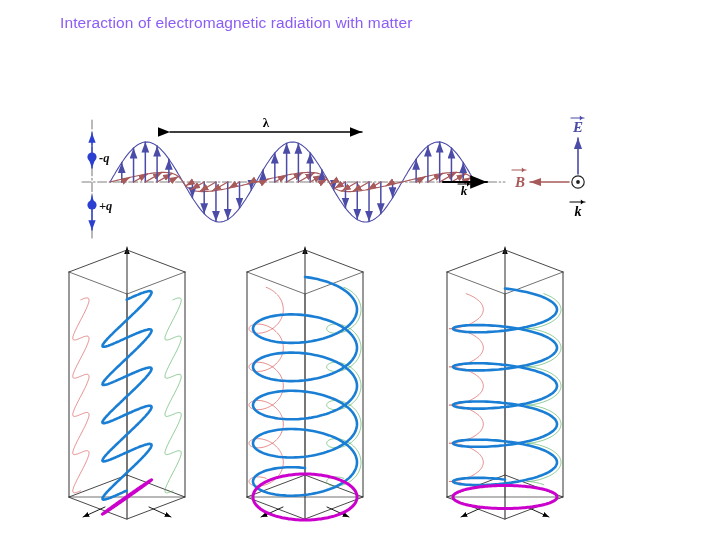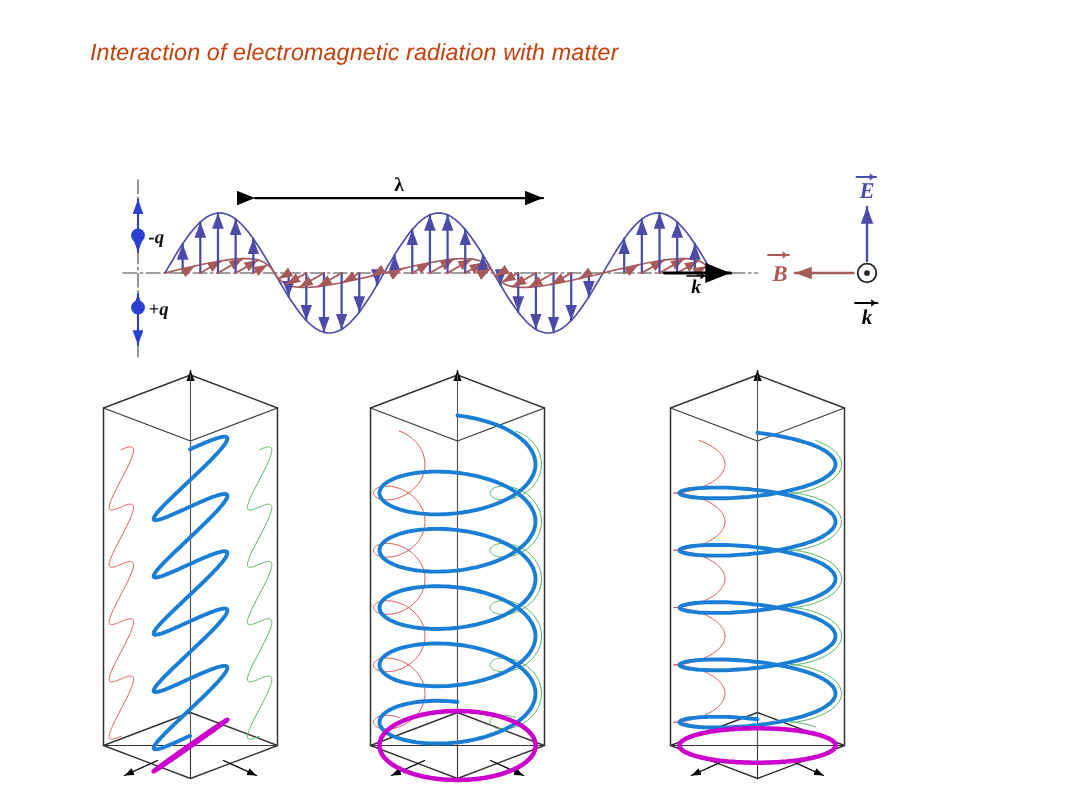--- a/index.html
+++ b/index.html
@@ -1,23 +1,22 @@
 <!DOCTYPE html>
 <html><head>
 <meta charset="utf-8">
 <style>
   html,body{margin:0;padding:0;background:#ffffff;}
   body{width:720px;height:540px;overflow:hidden;
        font-family:"Liberation Sans", sans-serif;}
   #stage{position:relative;width:720px;height:540px;background:#fff;}
   #slide-title{
-    position:absolute; left:60px; top:27px;
-    font-size:15.5px; color:#c2410c; letter-spacing:.1px;
+    position:absolute; left:60px; top:14px;
+    font-size:15.5px; color:#8b5cf6; letter-spacing:.1px;
     white-space:nowrap;
-    font-style:italic;
   }
   svg{position:absolute;left:0;top:0;width:720px;height:540px;}
 </style>
 </head>
 <body>
 
 <div id="stage">
 
   <div id="slide-title">Interaction of electromagnetic radiation with matter</div>
 

